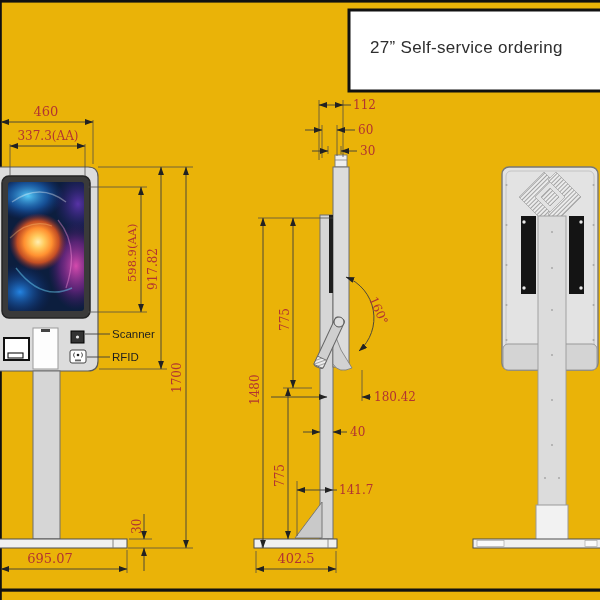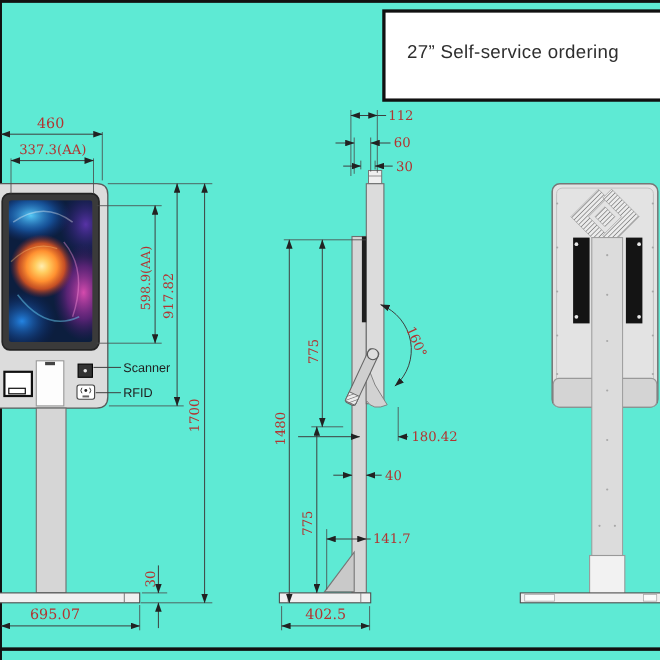--- a/index.html
+++ b/index.html
@@ -1,16 +1,16 @@
 <!DOCTYPE html>
 <html><head>
 <meta charset="utf-8">
 <style>
   html,body{margin:0;padding:0;background:#ffffff;}
-  .sheet{position:relative;width:600px;height:600px;background:#5eead4;overflow:hidden;}
+  .sheet{position:relative;width:600px;height:600px;background:#eab308;overflow:hidden;}
   svg{display:block;}
   .ext{stroke:#4a4a4a;stroke-width:.75;fill:none;}
   .dimline{stroke:#3d3d3d;stroke-width:.9;fill:none;}
   .leader{stroke:#3d3d3d;stroke-width:.9;fill:none;}
   .dim{font-family:"DejaVu Serif",serif;fill:#b23431;}
   .dim13{font-size:13px;}
   .dim12{font-size:12px;}
   .dim11{font-size:11.5px;}
   .lbl{font-family:"Liberation Sans",sans-serif;fill:#1f1f1f;font-size:11.5px;}
   .title-text{font-family:"Liberation Sans",sans-serif;fill:#2e2e2e;font-size:17px;letter-spacing:.3px;font-weight:500;}

